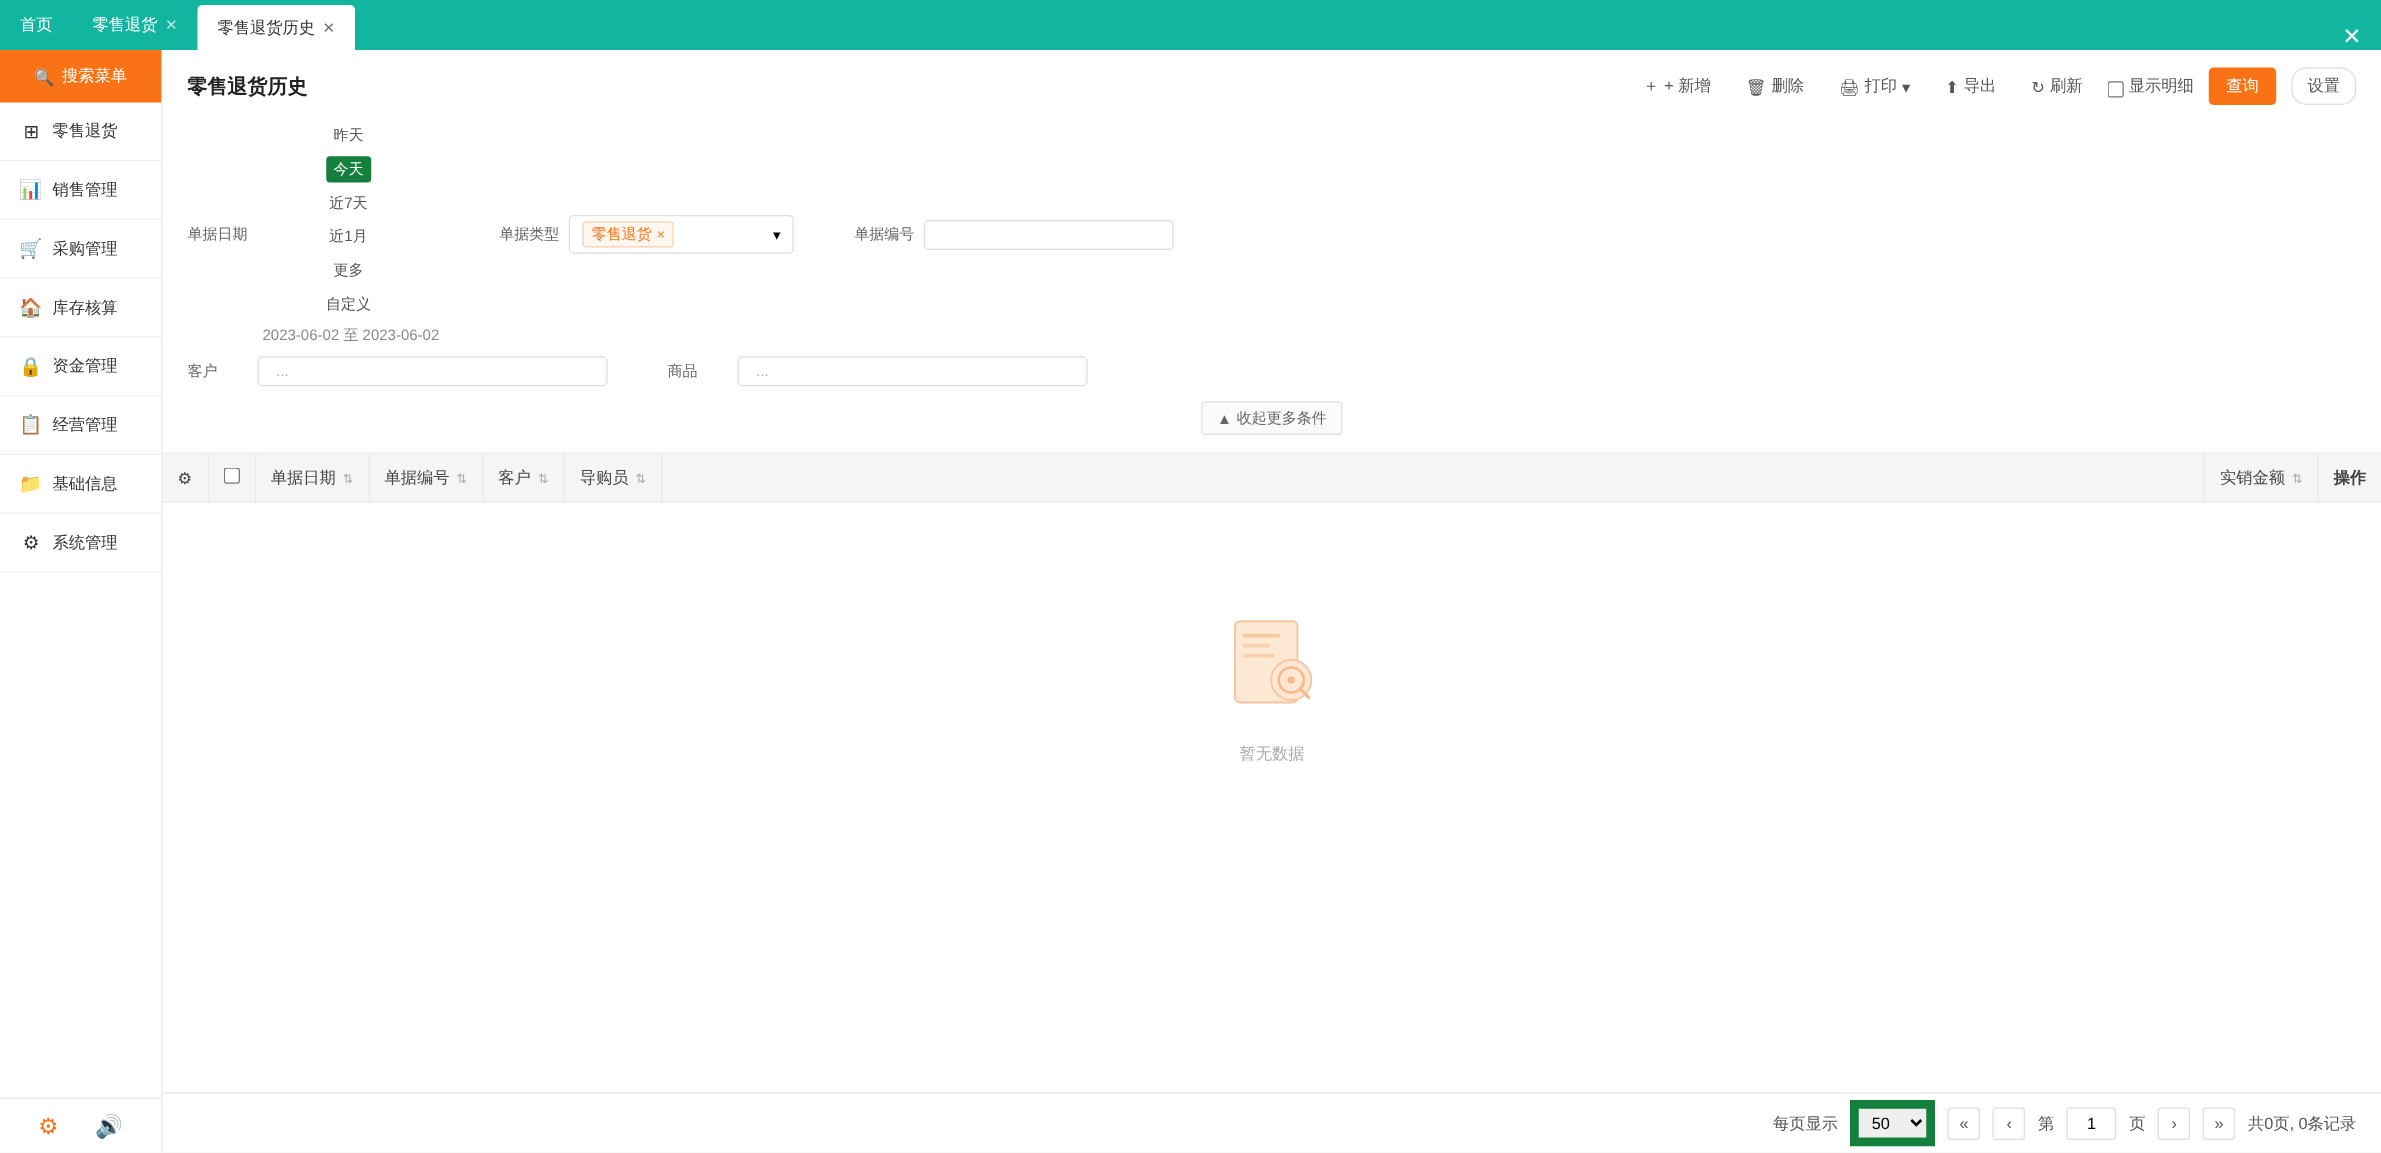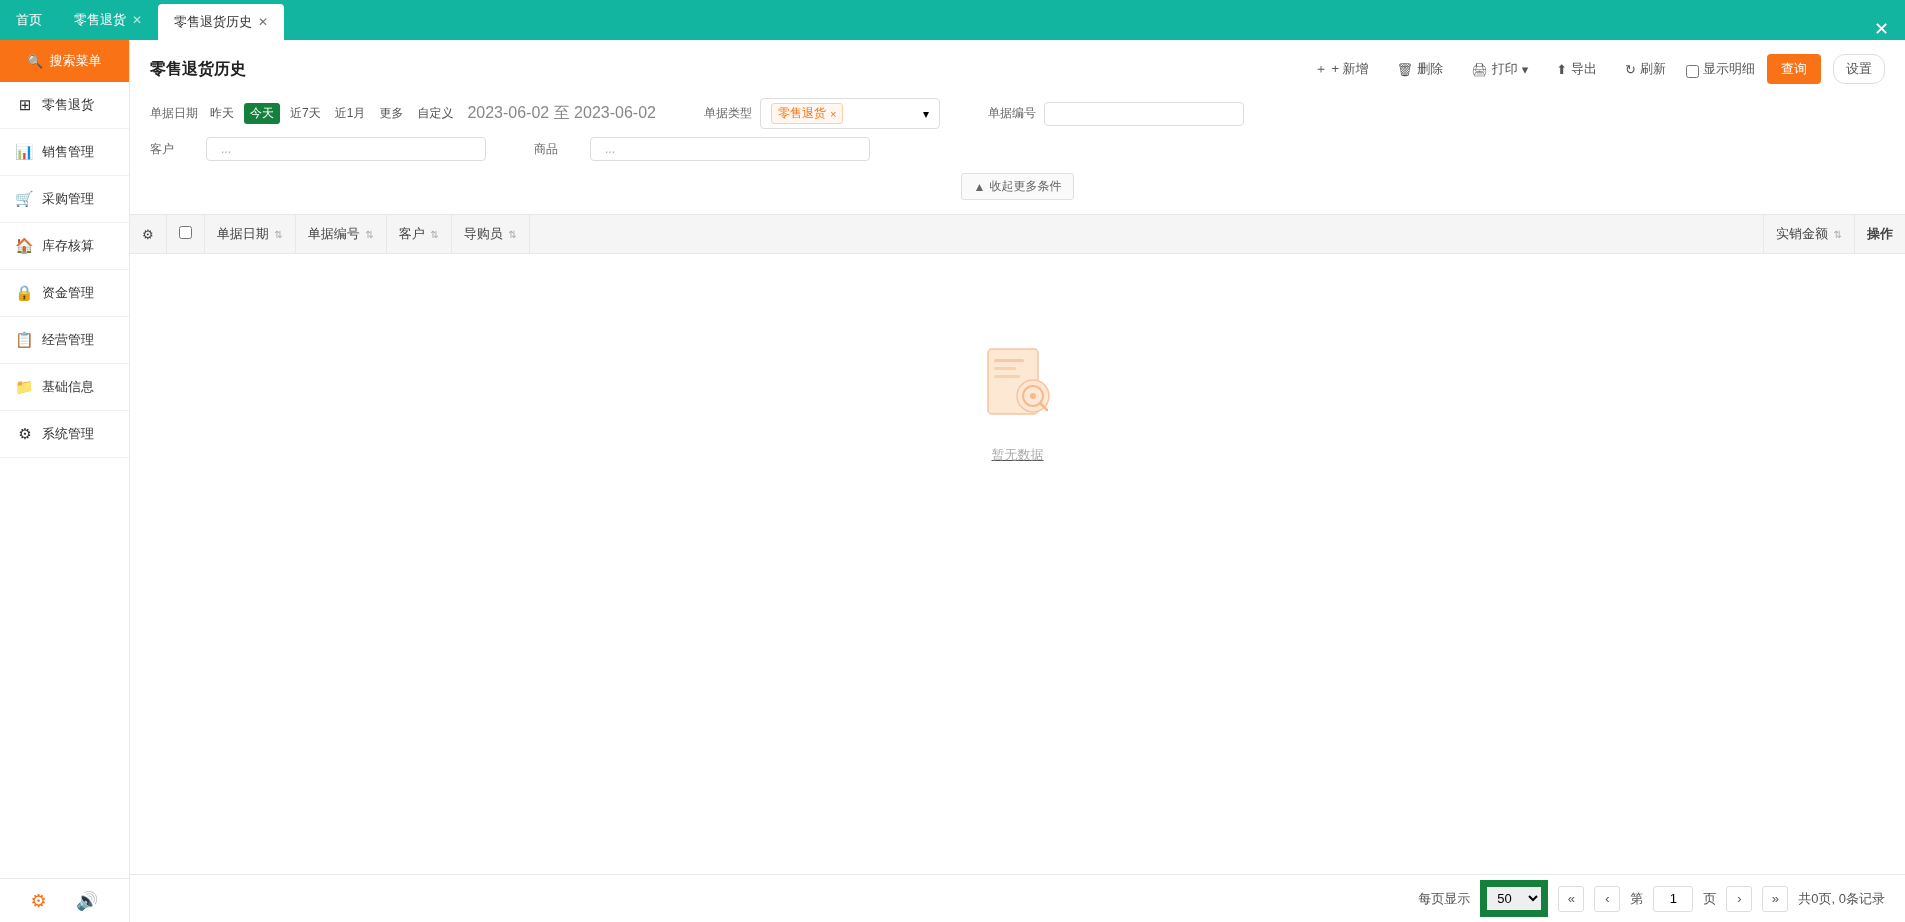--- a/index.html
+++ b/index.html
@@ -200,33 +200,34 @@
       color: #666;
       white-space: nowrap;
       min-width: 56px;
     }
     .filter-date-opts {
       display: flex;
       align-items: center;
       gap: 6px;
       font-size: 12px;
       color: #555;
+      flex-direction: column;
     }
     .filter-date-opt {
       cursor: pointer;
       padding: 2px 4px;
     }
     .filter-date-opt.active {
       background: #15803d;
       color: #fff;
       border-radius: 3px;
       padding: 2px 6px;
     }
     .filter-date-range {
-      font-size: 16px;
+      font-size: 12px;
       color: #888;
       margin-left: 4px;
     }
     .filter-type-select {
       display: flex;
       align-items: center;
       border: 1px solid #ddd;
       border-radius: 4px;
       padding: 4px 10px;
       font-size: 12px;
@@ -554,21 +555,21 @@
               <span>实销金额</span>
               <span class="sort-icon">⇅</span>
             </th>
             <th>
               <span>操作</span>
             </th>
           </tr>
         </thead>
         <tbody>
           <tr>
-            <td colspan="9" style="padding:0; border:none;text-decoration:underline;">
+            <td colspan="9" style="padding:0; border:none;">
               <div class="empty-state">
 
                 <svg class="empty-icon" viewBox="0 0 100 100" xmlns="http://www.w3.org/2000/svg">
                   <rect x="20" y="15" width="50" height="65" rx="4" fill="#fde8d4" stroke="#f5c4a0" stroke-width="1.5"></rect>
                   <rect x="26" y="25" width="30" height="3" rx="1.5" fill="#f5b98e" opacity="0.7"></rect>
                   <rect x="26" y="33" width="22" height="3" rx="1.5" fill="#f5b98e" opacity="0.5"></rect>
                   <rect x="26" y="41" width="26" height="3" rx="1.5" fill="#f5b98e" opacity="0.5"></rect>
                   <circle cx="65" cy="62" r="16" fill="#fde8d4" stroke="#f5c4a0" stroke-width="1.5"></circle>
                   <circle cx="65" cy="62" r="10" fill="none" stroke="#f5b98e" stroke-width="2"></circle>
                   <line x1="72" y1="69" x2="79" y2="76" stroke="#f5b98e" stroke-width="2.5" stroke-linecap="round"></line>

